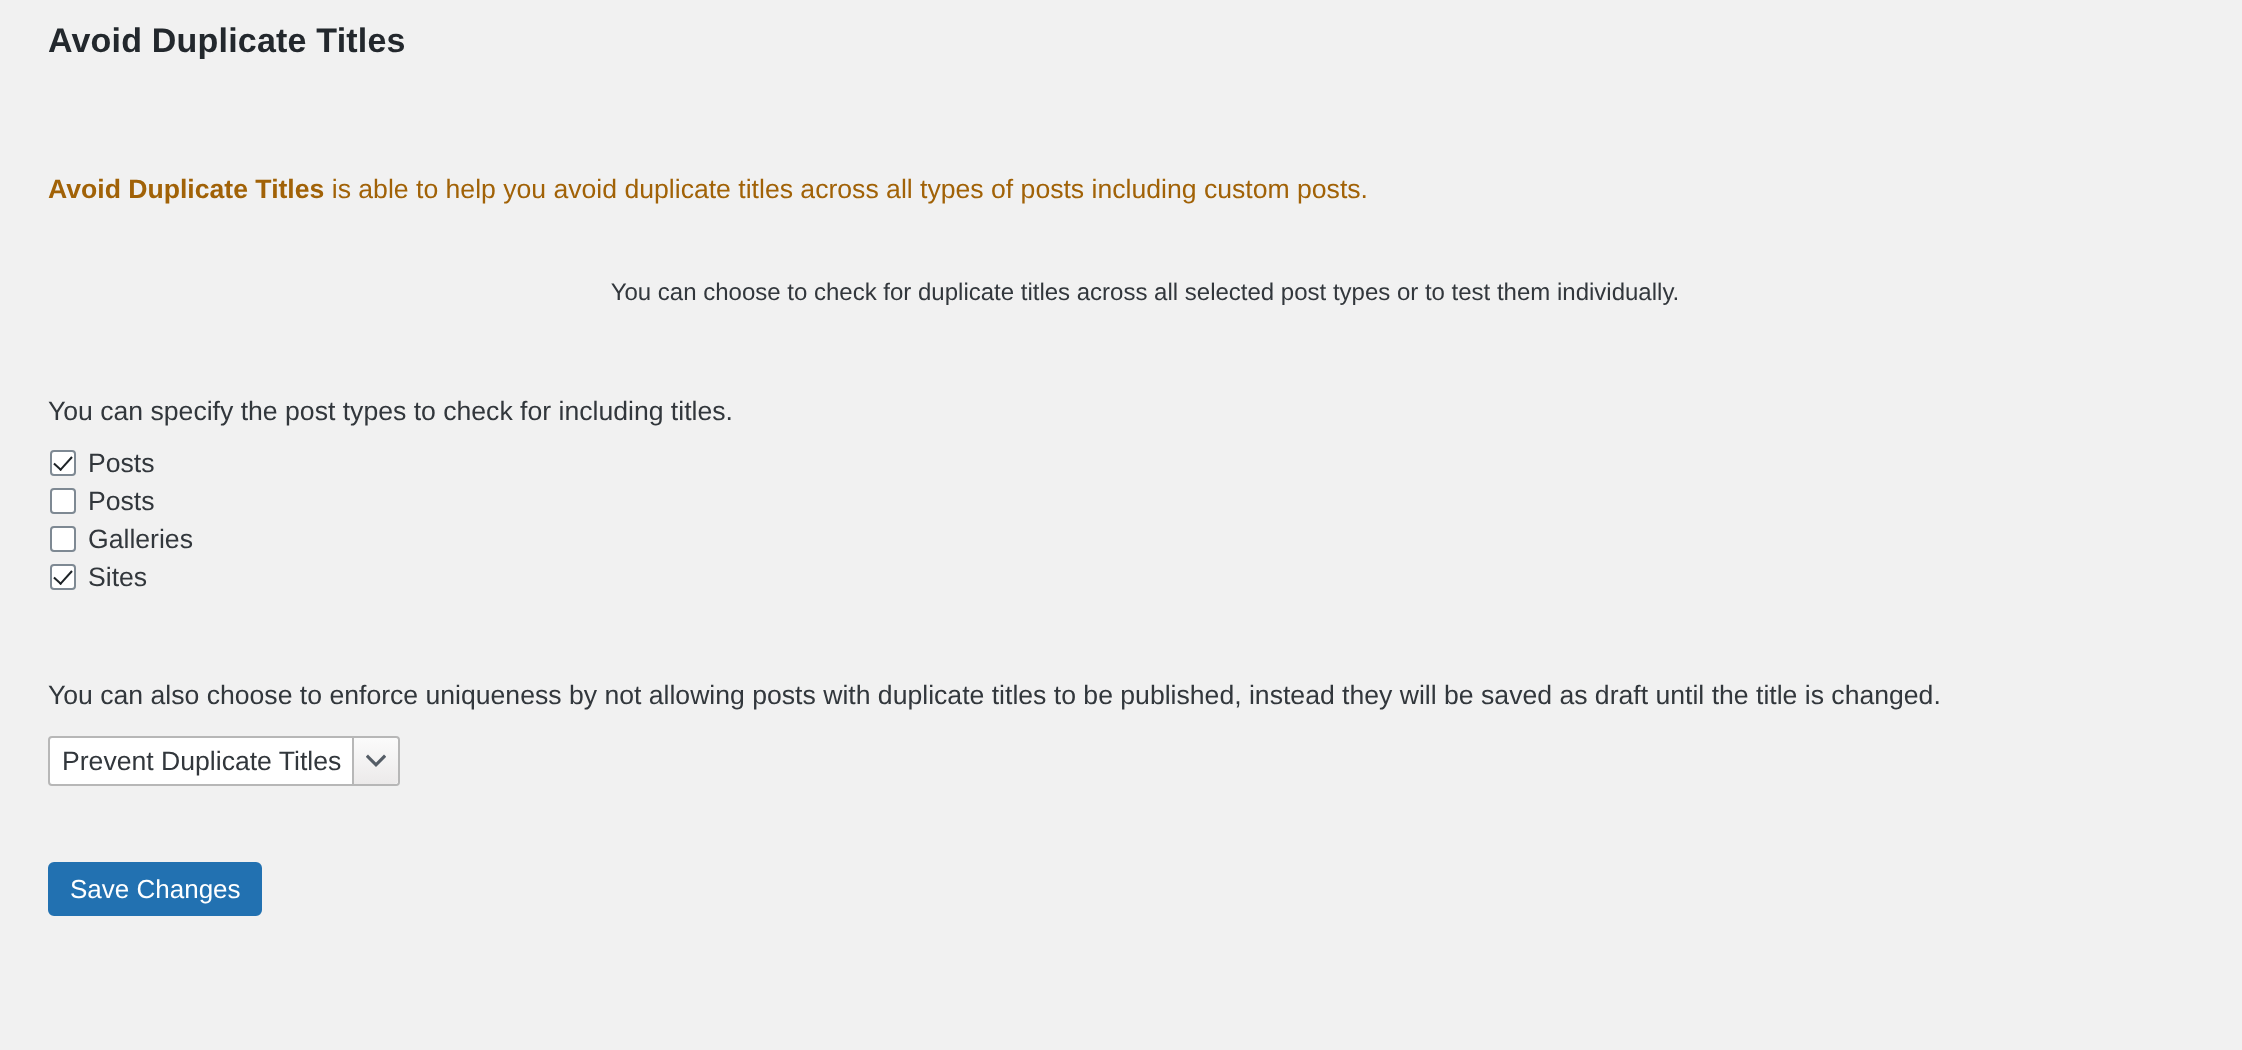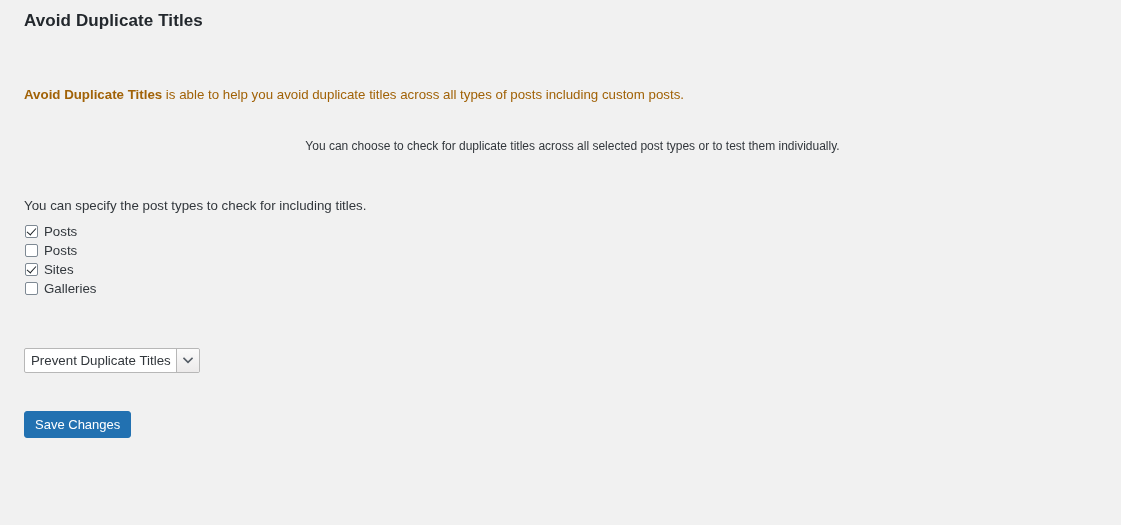--- a/index.html
+++ b/index.html
@@ -194,31 +194,32 @@
     <ul class="checkbox-list">
       <li class="checkbox-row">
         <span class="cbx checked"></span>
         <span class="cbx-label">Posts</span>
       </li>
       <li class="checkbox-row">
         <span class="cbx"></span>
         <span class="cbx-label">Posts</span>
       </li>
       <li class="checkbox-row">
+        <span class="cbx"></span>
+        <span class="cbx-label">Galleries</span>
+      </li>
+      <li class="checkbox-row">
         <span class="cbx checked"></span>
         <span class="cbx-label">Sites</span>
       </li>
-      <li class="checkbox-row">
-        <span class="cbx"></span>
-        <span class="cbx-label">Galleries</span>
-      </li>
     </ul>
   </div>
 
   <div class="enforce-block">
+    <div>You can also choose to enforce uniqueness by not allowing posts with duplicate titles to be published, instead they will be saved as draft until the title is changed.</div>
     <div class="select-wrap-secondary">
       <span class="sel-holder">
         <select class="secondary-select">
           <option>Prevent Duplicate Titles</option>
         </select>
         <span class="arrow">
           <svg width="10" height="7" viewBox="0 0 10 7" aria-hidden="true">
             <path d="M1 1.4 L5 5.4 L9 1.4" fill="none" stroke="#555d66" stroke-width="1.6" stroke-linecap="square"></path>
           </svg>
         </span>

